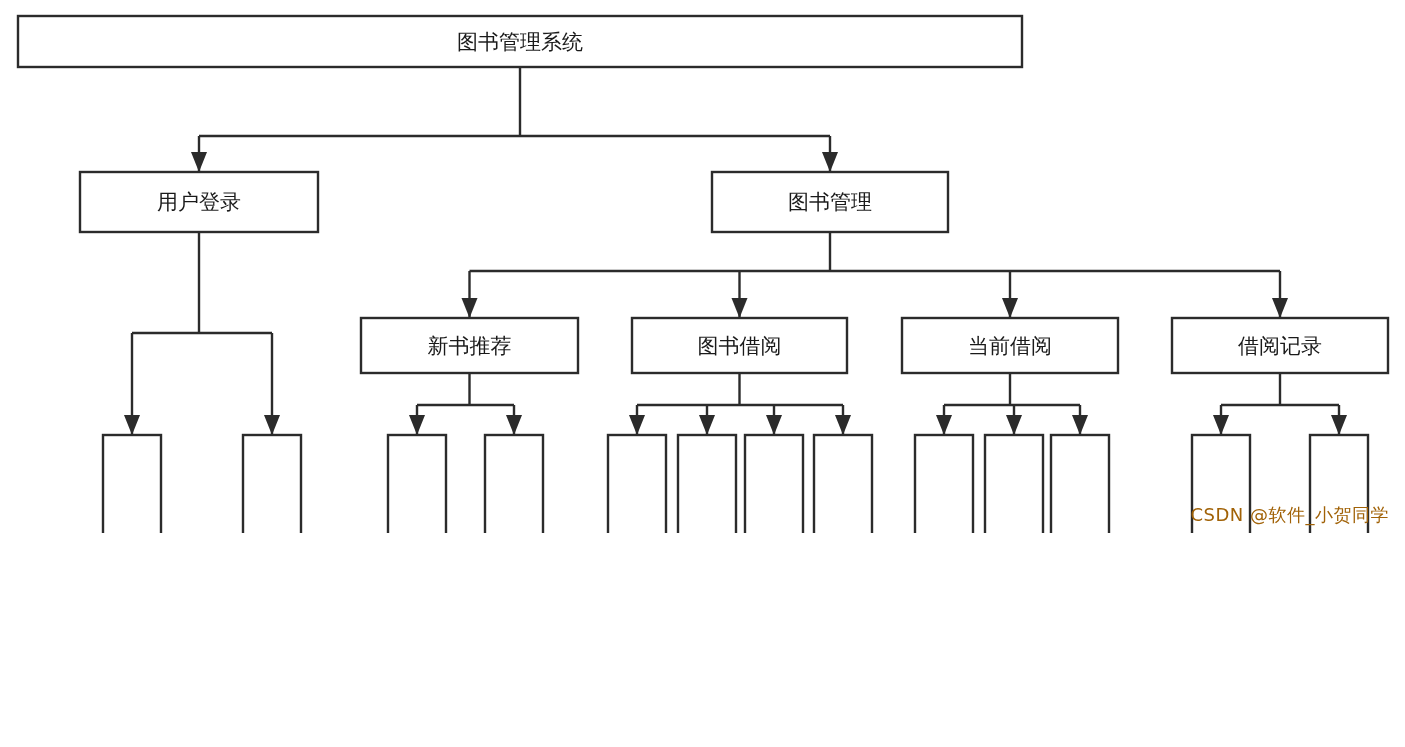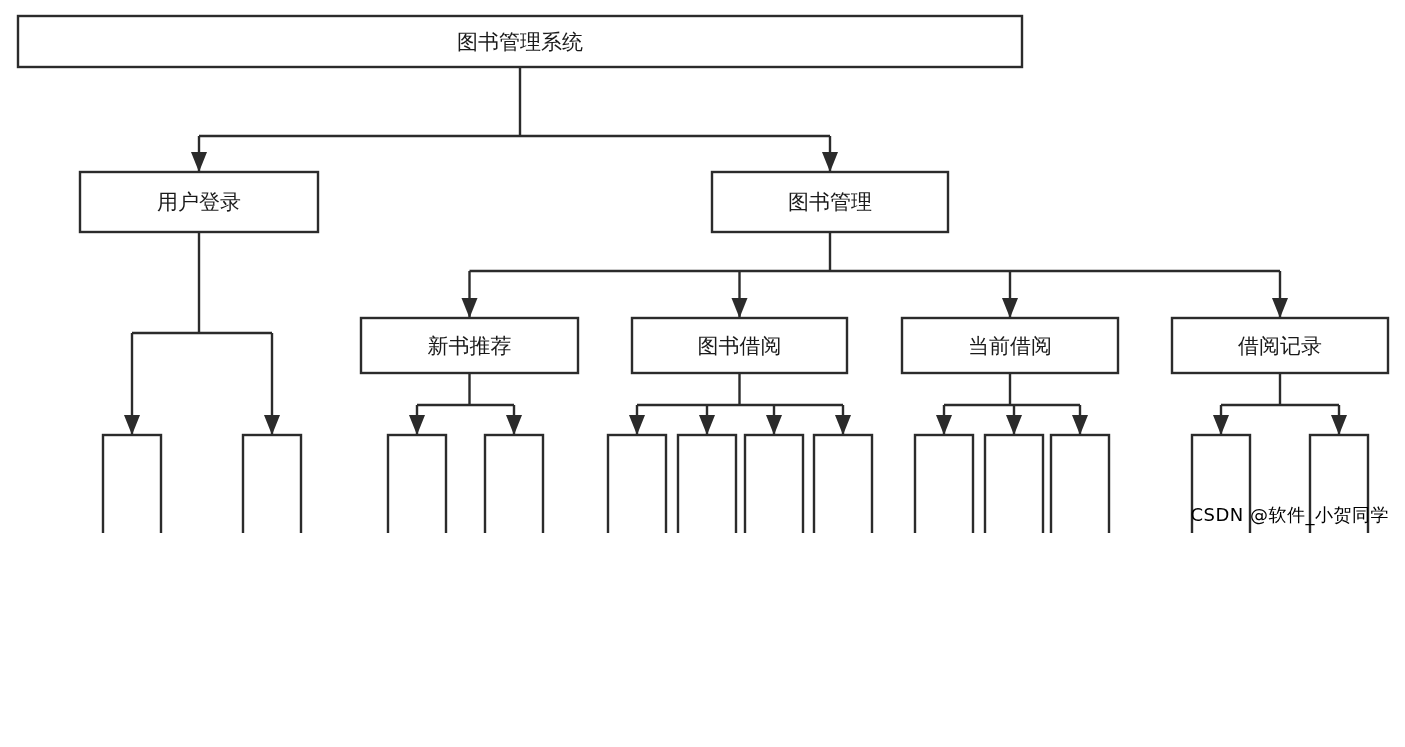--- a/index.html
+++ b/index.html
@@ -63,21 +63,21 @@
     letter-spacing: 2px;
     color: #1a1a1a;
     white-space: nowrap;
   }
   .watermark {
     position: absolute;
     right: 16px;
     bottom: 6px;
     font-family: "DejaVu Sans", "Liberation Sans", sans-serif;
     font-size: 18px;
-    color: #000000;
+    color: #a16207;
     letter-spacing: 0.5px;
     white-space: nowrap;
     user-select: none;
     margin-left: 15px;
   }
 </style>
 </head>
 <body>
 
 <div id="canvas">

